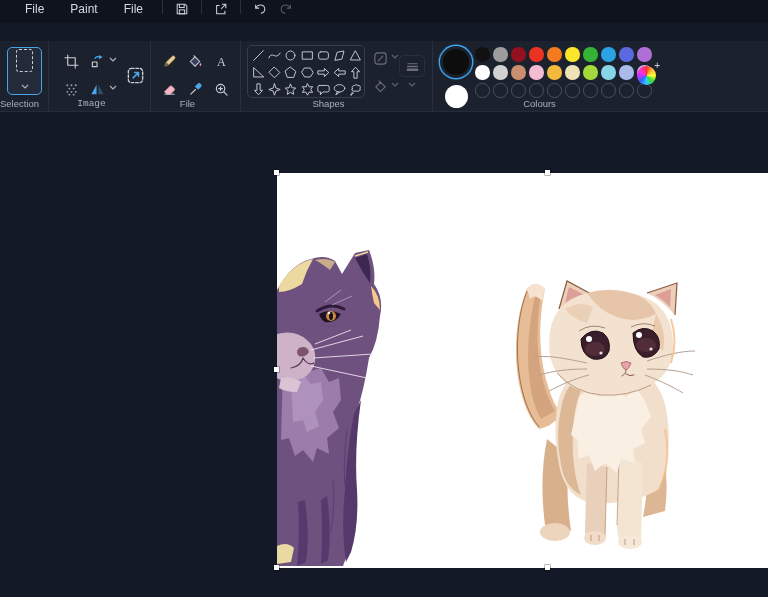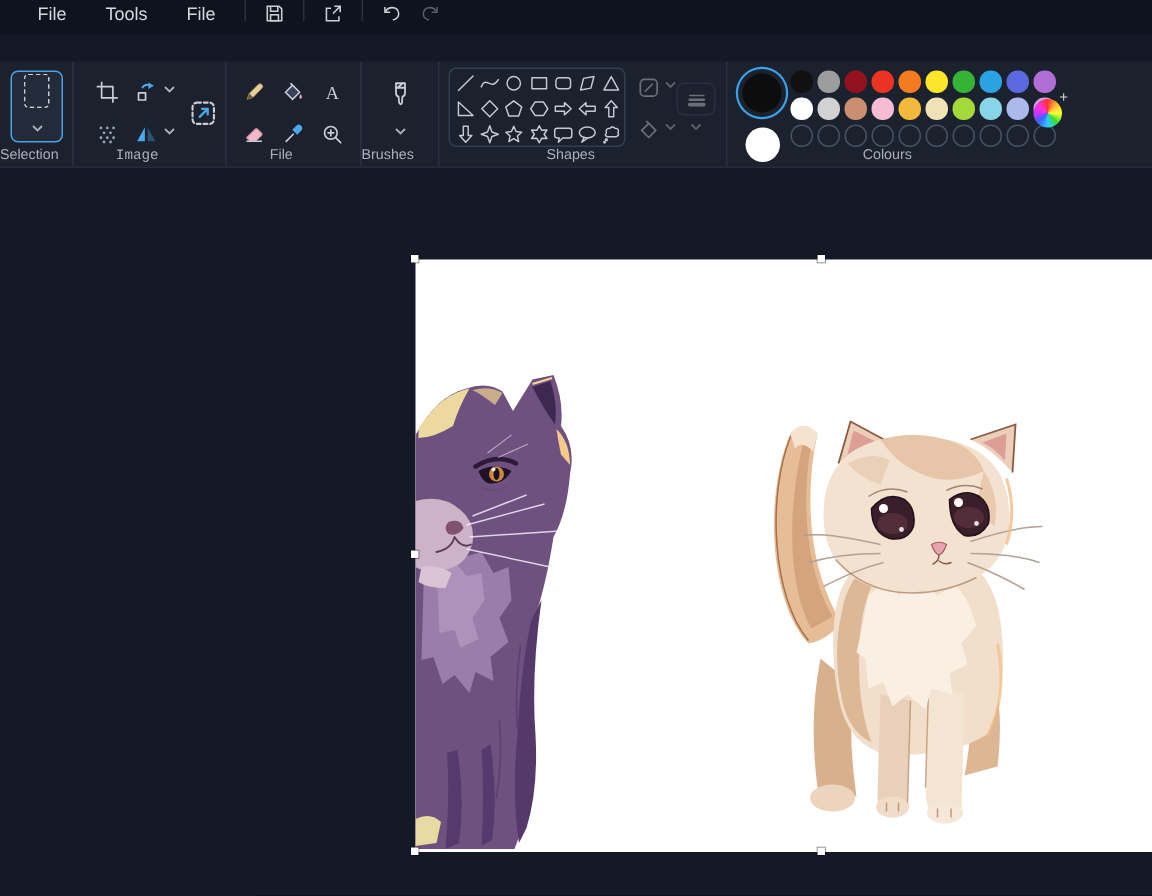--- a/index.html
+++ b/index.html
@@ -83,21 +83,21 @@
   .cat-svg { position:absolute; }
 </style>
 </head>
 <body>
 
 <div class="window">
 
 
   <div class="menubar">
     <span class="menu-item">File</span>
-    <span class="menu-item">Tools</span>
+    <span class="menu-item">Paint</span>
     <span class="menu-item">File</span>
     <div class="mb-sep"></div>
     <div class="qa-btn">
       <svg viewBox="0 0 16 16">
           <path d="M2.5 2.5h9l2 2v9h-11z"></path>
           <path d="M5 2.5v3.8h5.5V2.5"></path>
           <rect x="5" y="9" width="6" height="4.5"></rect>
         </svg>
     </div>
     <div class="mb-sep"></div>
@@ -219,34 +219,20 @@
       </div>
       <div class="icon-btn" style="left:60px;top:38px;width:20px;height:20px;">
         <svg viewBox="0 0 16 16" class="stroke-ic">
             <circle cx="7" cy="7" r="4.5"></circle>
             <path d="M10.4 10.4L14 14M7 5v4M5 7h4"></path>
           </svg>
       </div>
       <div class="sec-label">File</div>
     </div>
 
-    <div class="section" style="width:52px;">
-      <div class="icon-btn" style="left:16px;top:10px;width:20px;height:26px;">
-        <svg viewBox="0 0 16 20" style="width:16px;height:22px;" class="stroke-ic">
-          <path d="M5 1.5h6V8q0 2-1.7 2.4L9 14.5q-.6 2-1.9 0l-.4-4.1Q5 10 5 8z"></path>
-          <path d="M5 4.5h6M9.5 1.5 6 4.5"></path>
-        </svg>
-      </div>
-      <span class="chev icon-btn" style="left:22px;top:44px;">
-          <svg viewBox="0 0 8 5">
-            <path d="M1 1l3 3 3-3"></path>
-          </svg>
-        </span>
-      <div class="sec-label">Brushes</div>
-    </div>
 
     <div class="section" style="width:192px;">
       <div class="shape-box">
         <div class="shape-grid" id="shape-grid">
             <div class="shape-cell">
               <svg viewBox="0 0 16 16">
                 <path d="M2 14L14 2"></path>
               </svg>
             </div>
             <div class="shape-cell">

